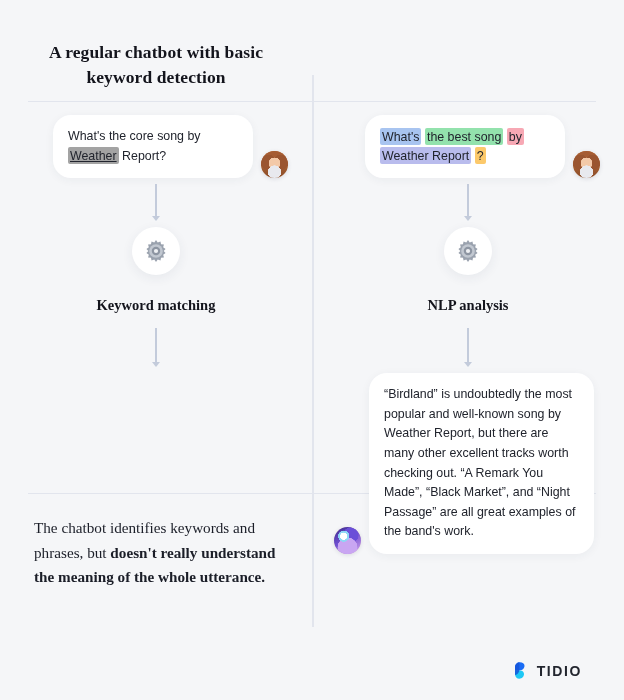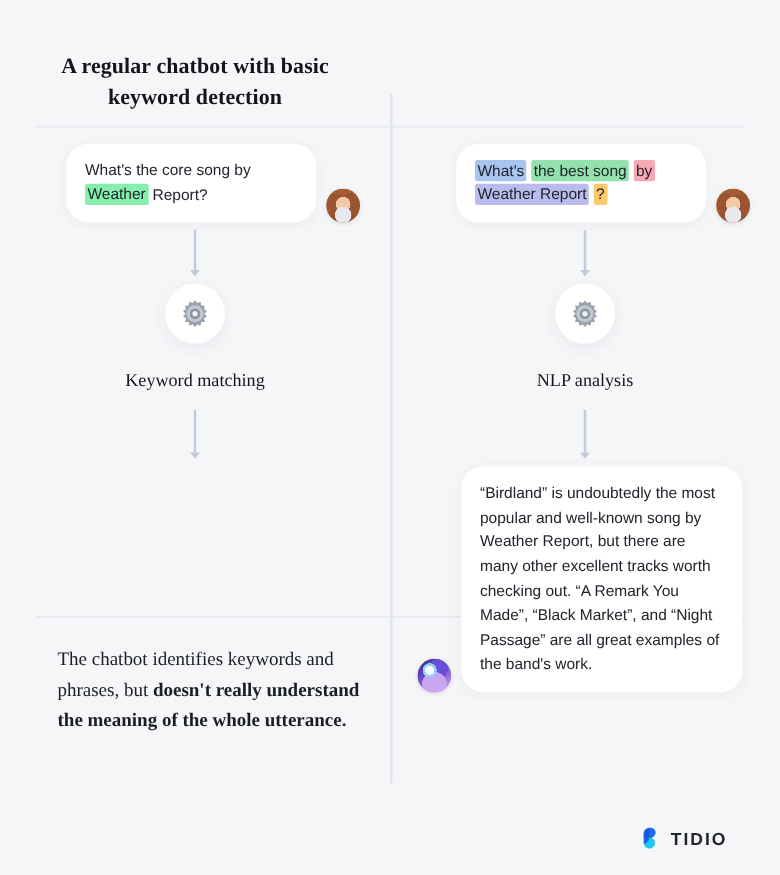--- a/index.html
+++ b/index.html
@@ -150,31 +150,31 @@
     box-shadow: 0 3px 12px rgba(40,50,80,0.07);
     display: flex;
     align-items: center;
     justify-content: center;
   }
 
   
   .step-label {
     font-family: "Liberation Serif", serif;
     font-size: 14.5px;
-    font-weight: normal;
+    font-weight: bold;
     color: #13141c;
     text-align: center;
   }
 
   
   .foot {
     display: flex;
     position: absolute;
     top: 516px;
-    left: 12px;
+    left: 0;
     width: 496px;
     flex-direction: column;
   }
   .foot-col {
     width: 312px;
     padding: 0 34px;
   }
   .foot-col.right { padding: 0 22px 0 28px; }
   .foot-text {
     font-family: "Liberation Serif", serif;
@@ -217,21 +217,21 @@
 <div class="hline top"></div>
 <div class="hline bottom"></div>
 <div class="vline"></div>
 
 <div class="columns">
 
   <div class="col">
 
     <div class="msg-row user">
       <div class="bubble narrow">
-        <span id="msg-left"><span>What's the core song by </span><span class="hl" style="background: #86efac;">Weather</span><span> Report?</span></span>
+        <span id="msg-left"><span>What's the core song by </span><span class="hl" style="background: #a3a3a3; text-decoration: underline;">Weather</span><span> Report?</span></span>
       </div>
       <div class="avatar avatar-user"></div>
     </div>
 
     <div class="arrow" style="margin-top:6px;">
       <div class="shaft" style="height:32px;"></div>
       <div class="head"></div>
     </div>
 
     <div class="gear-circle" style="margin-top:6px;">

